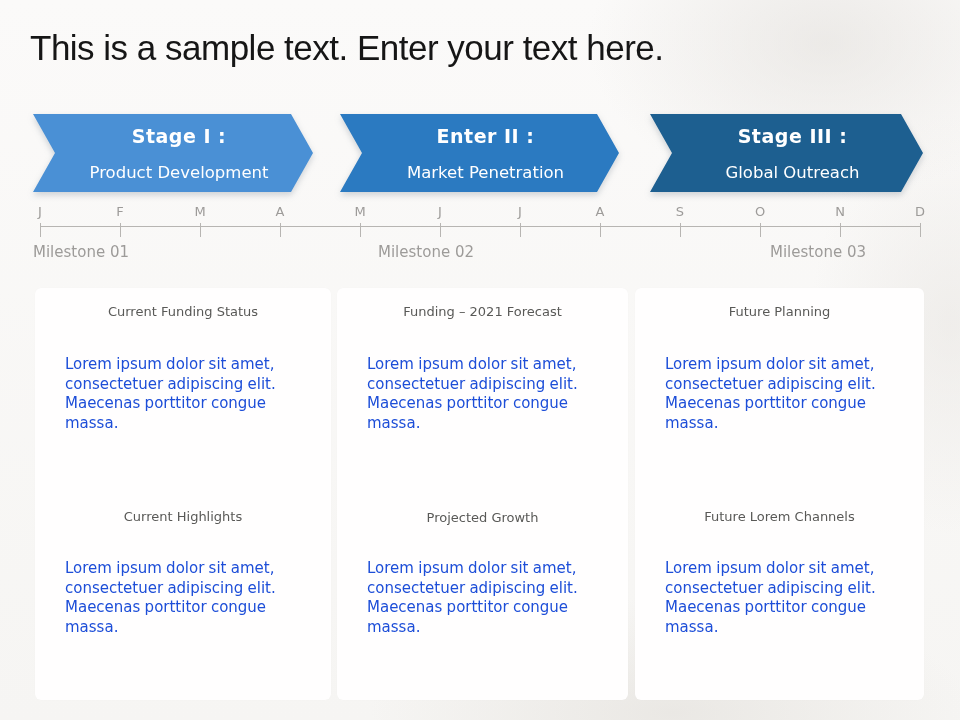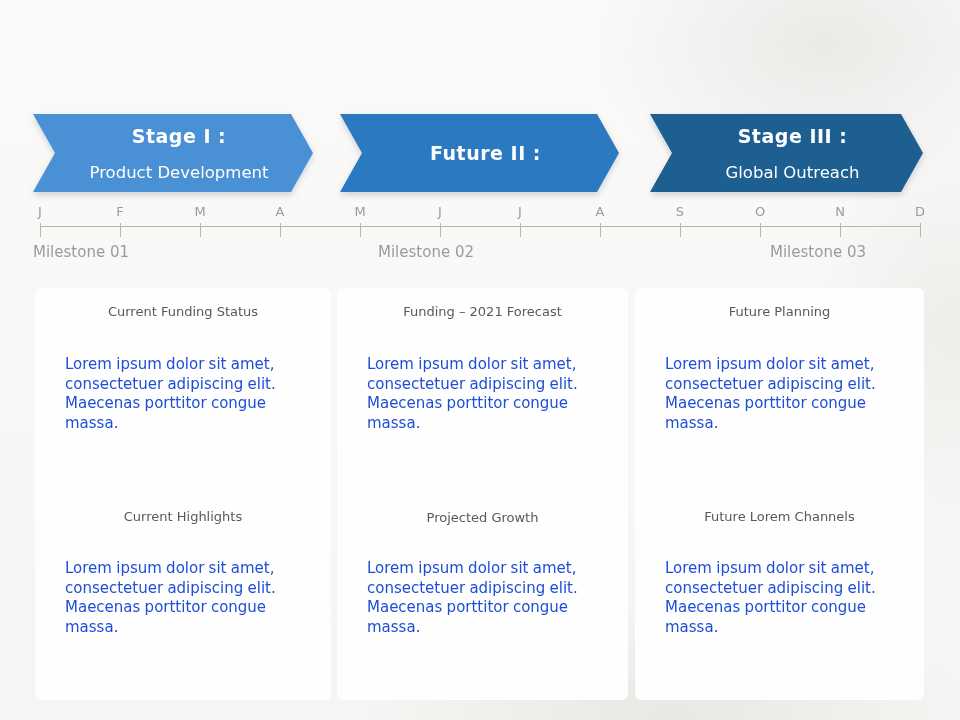--- a/index.html
+++ b/index.html
@@ -53,30 +53,32 @@
   .card-body {
     position:absolute; left:30px; width:243px;
     font-size:15px; line-height:19.5px; color:#1d4ed8; word-spacing:-0.5px;
   }
 </style>
 </head>
 <body>
 
 <div class="slide">
 
+  <div class="title">This is a sample text. Enter your text here.</div>
 
   <div class="chev-wrap" style="left:33px; width:280px;">
     <div class="chev" style="background-color: rgb(74, 144, 213);">
       <div class="stage-label">Stage I :</div>
       <div class="stage-name">Product Development</div>
     </div>
   </div>
   <div class="chev-wrap" style="left:340px; width:279px;">
     <div class="chev" style="background-color: rgb(43, 122, 193);">
-      <div class="stage-label">Future II :</div>
+      <div class="stage-label">Enter II :</div>
+      <div class="stage-name">Market Penetration</div>
     </div>
   </div>
   <div class="chev-wrap" style="left:650px; width:273px;">
     <div class="chev" style="background-color: rgb(29, 95, 144);">
       <div class="stage-label">Stage III :</div>
       <div class="stage-name">Global Outreach</div>
     </div>
   </div>
 
   <div class="tl-line"></div>

